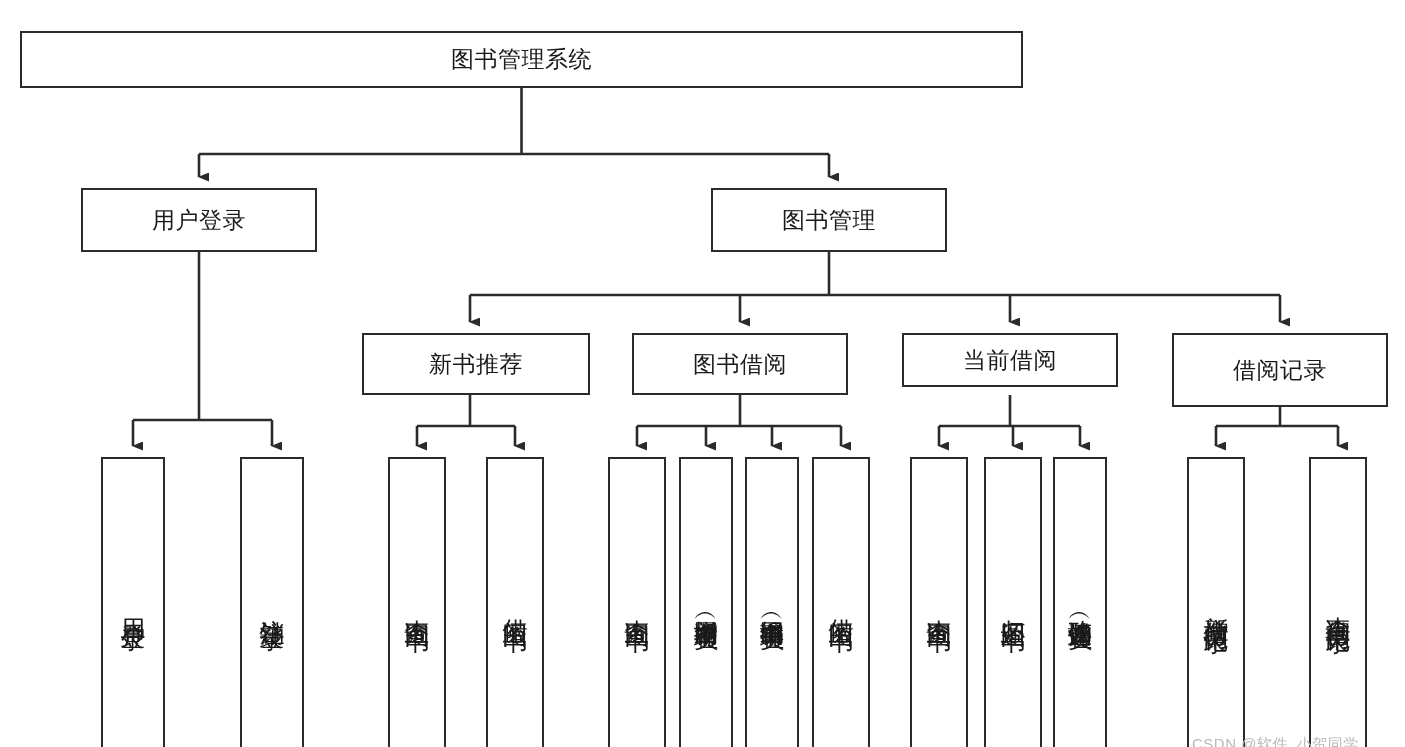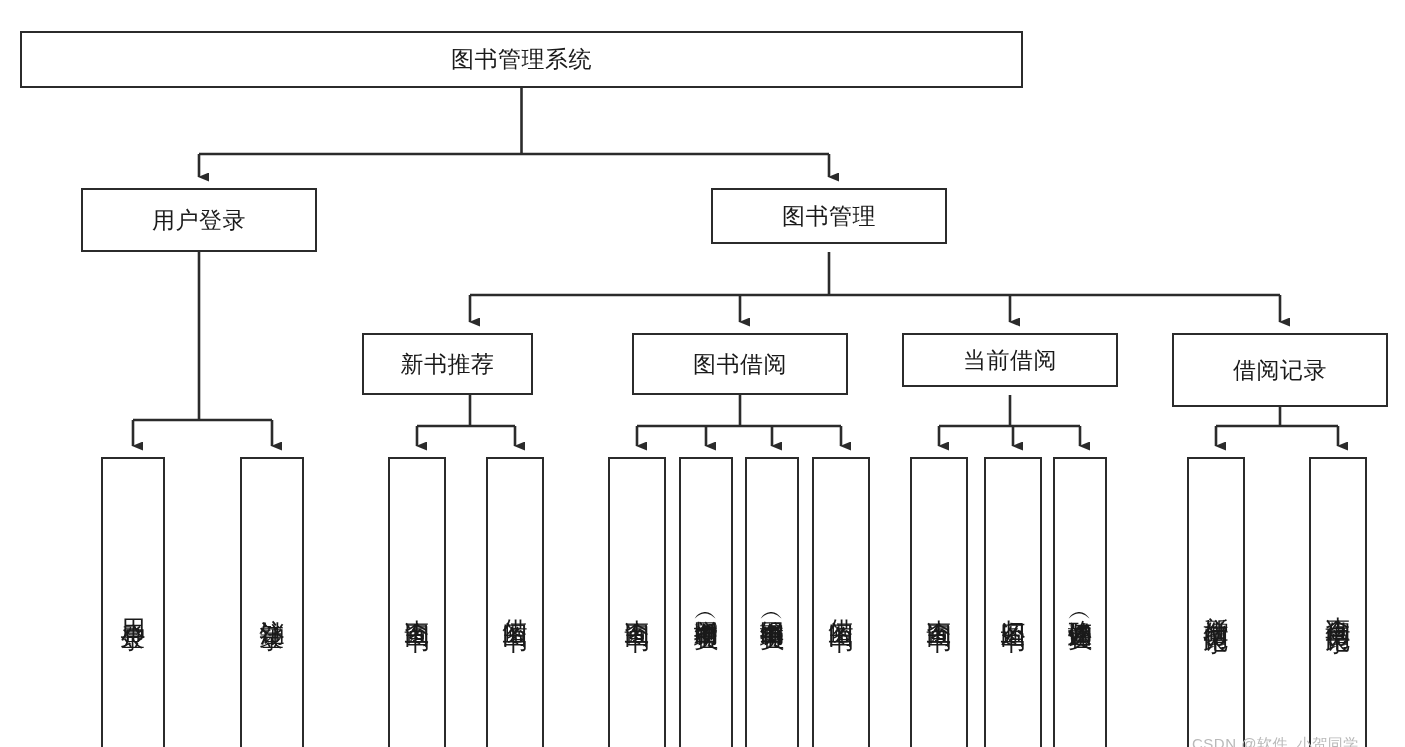--- a/index.html
+++ b/index.html
@@ -117,24 +117,24 @@
       </g>
   </svg>
 
   <div id="nodes-layer">
       <div class="node horizontal" style="left: 20px; top: 11px; width: 1003px; height: 57px;">
         <span class="node-label">图书管理系统</span>
       </div>
       <div class="node horizontal" style="left: 81px; top: 168px; width: 236px; height: 64px;">
         <span class="node-label">用户登录</span>
       </div>
-      <div class="node horizontal" style="left: 711px; top: 168px; width: 236px; height: 56px;">
+      <div class="node horizontal" style="left: 711px; top: 168px; width: 236px; height: 64px;">
         <span class="node-label">图书管理</span>
       </div>
-      <div class="node horizontal" style="left: 362px; top: 313px; width: 171px; height: 62px;">
+      <div class="node horizontal" style="left: 362px; top: 313px; width: 228px; height: 62px;">
         <span class="node-label">新书推荐</span>
       </div>
       <div class="node horizontal" style="left: 632px; top: 313px; width: 216px; height: 62px;">
         <span class="node-label">图书借阅</span>
       </div>
       <div class="node horizontal" style="left: 902px; top: 313px; width: 216px; height: 54px;">
         <span class="node-label">当前借阅</span>
       </div>
       <div class="node horizontal" style="left: 1172px; top: 313px; width: 216px; height: 74px;">
         <span class="node-label">借阅记录</span>

